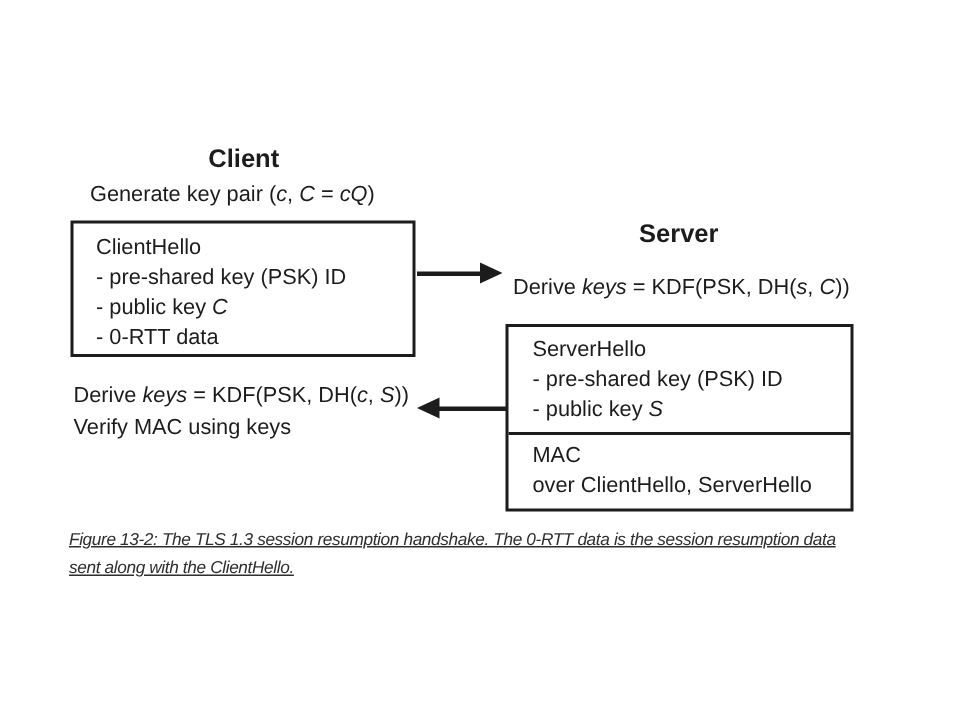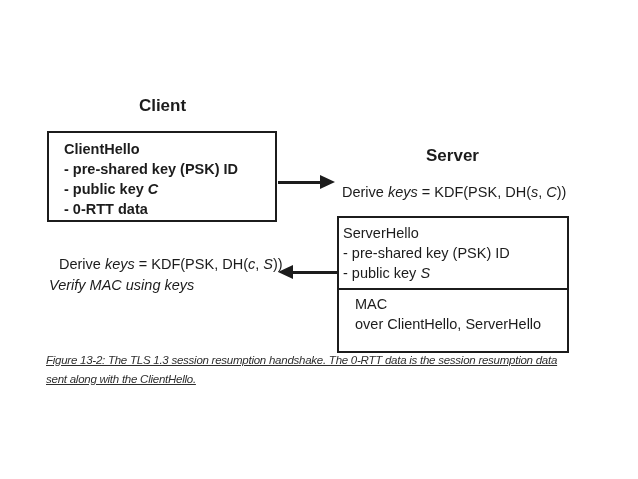--- a/index.html
+++ b/index.html
@@ -31,22 +31,22 @@
     line-height: 20px;
     white-space: nowrap;
   }
   .dline i { font-style: italic; }
   .box {
     position: absolute;
     border: 2px solid var(--ink);
     background: var(--bg);
   }
   .box .inner { padding: 6px 4px 0 15px; }
-  .server-section-top { height: 70px; padding: 5px 4px 0 4px; }
-  .server-section-bottom { height: 63px; padding: 4px 4px 0 16px; border-top: 2px solid var(--ink); }
+  .server-section-top { height: 70px; padding: 5px 4px 0 16px; }
+  .server-section-bottom { height: 51px; padding: 4px 4px 0 16px; border-top: 2px solid var(--ink); }
   .arrow-shaft {
     position: absolute;
     height: 3px;
     background: var(--ink);
   }
   .arrow-head-right {
     position: absolute;
     width: 0; height: 0;
     border-top: 7px solid transparent;
     border-bottom: 7px solid transparent;
@@ -69,22 +69,23 @@
   }
 </style>
 </head>
 <body>
 
 <div class="page">
 
   <div class="abs col-header" style="left:110px; top:96px; width:105px;">Client</div>
   <div class="abs col-header" style="left:400px; top:98px; width:105px;margin-top:48px;">Server</div>
 
+  <div class="abs dline" style="left:60px; top:120px;"><span>Generate key pair (</span><i>c</i><span>, </span><i>C</i><span> = </span><i>cQ</i><span>)</span></div>
 
-  <div class="box" style="left:47px; top:131px; width:230px; height:91px;font-weight:bold;">
+  <div class="box" style="left:47px; top:147px; width:230px; height:91px;">
     <div class="inner">
       <div class="dline">ClientHello</div>
       <div class="dline"><span>- pre-shared key (PSK) ID</span></div>
       <div class="dline"><span>- public key </span><i>C</i></div>
       <div class="dline"><span>- 0-RTT data</span></div>
     </div>
   </div>
 
   <div>
     <div class="arrow-shaft" style="left:278px; top:181px; width:44px;"></div>
@@ -103,21 +104,21 @@
       <div class="dline">MAC</div>
       <div class="dline">over ClientHello, ServerHello</div>
     </div>
   </div>
 
   <div>
     <div class="arrow-shaft" style="left:292px; top:271px; width:46px;"></div>
     <div class="arrow-head-left" style="left:278px; top:265px;"></div>
   </div>
 
-  <div class="abs dline" style="left:59px; top:254px;"><span>Derive </span><i>keys</i><span> = KDF(PSK, DH(</span><i>c</i><span>, </span><i>S</i><span>))</span></div>
-  <div class="abs dline" style="left:49px; top:275px;font-style:italic;"><span>Verify MAC using keys</span></div>
+  <div class="abs dline" style="left:49px; top:254px;"><span>Derive </span><i>keys</i><span> = KDF(PSK, DH(</span><i>c</i><span>, </span><i>S</i><span>))</span></div>
+  <div class="abs dline" style="left:49px; top:275px;"><span>Verify MAC using keys</span></div>
 
   <div class="abs caption" style="left:46px; top:351px;text-decoration:underline;">
     <div>Figure 13-2: The TLS 1.3 session resumption handshake. The 0-RTT data is the session resumption data</div>
     <div>sent along with the ClientHello.</div>
   </div>
 
 </div>
 
 </body></html>

